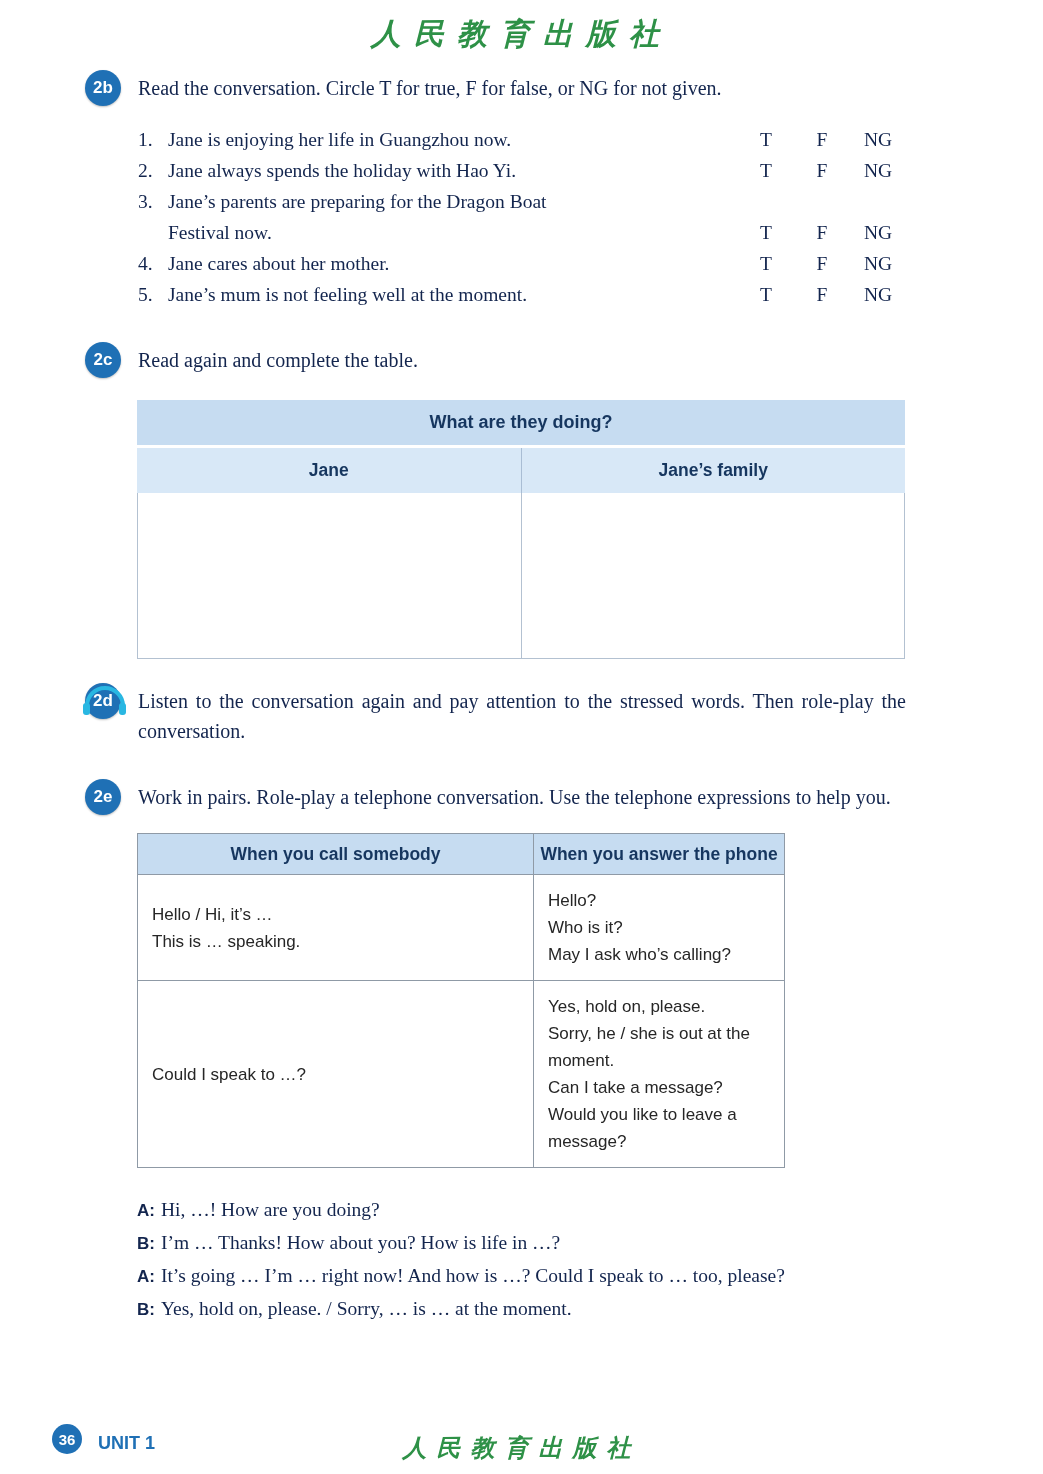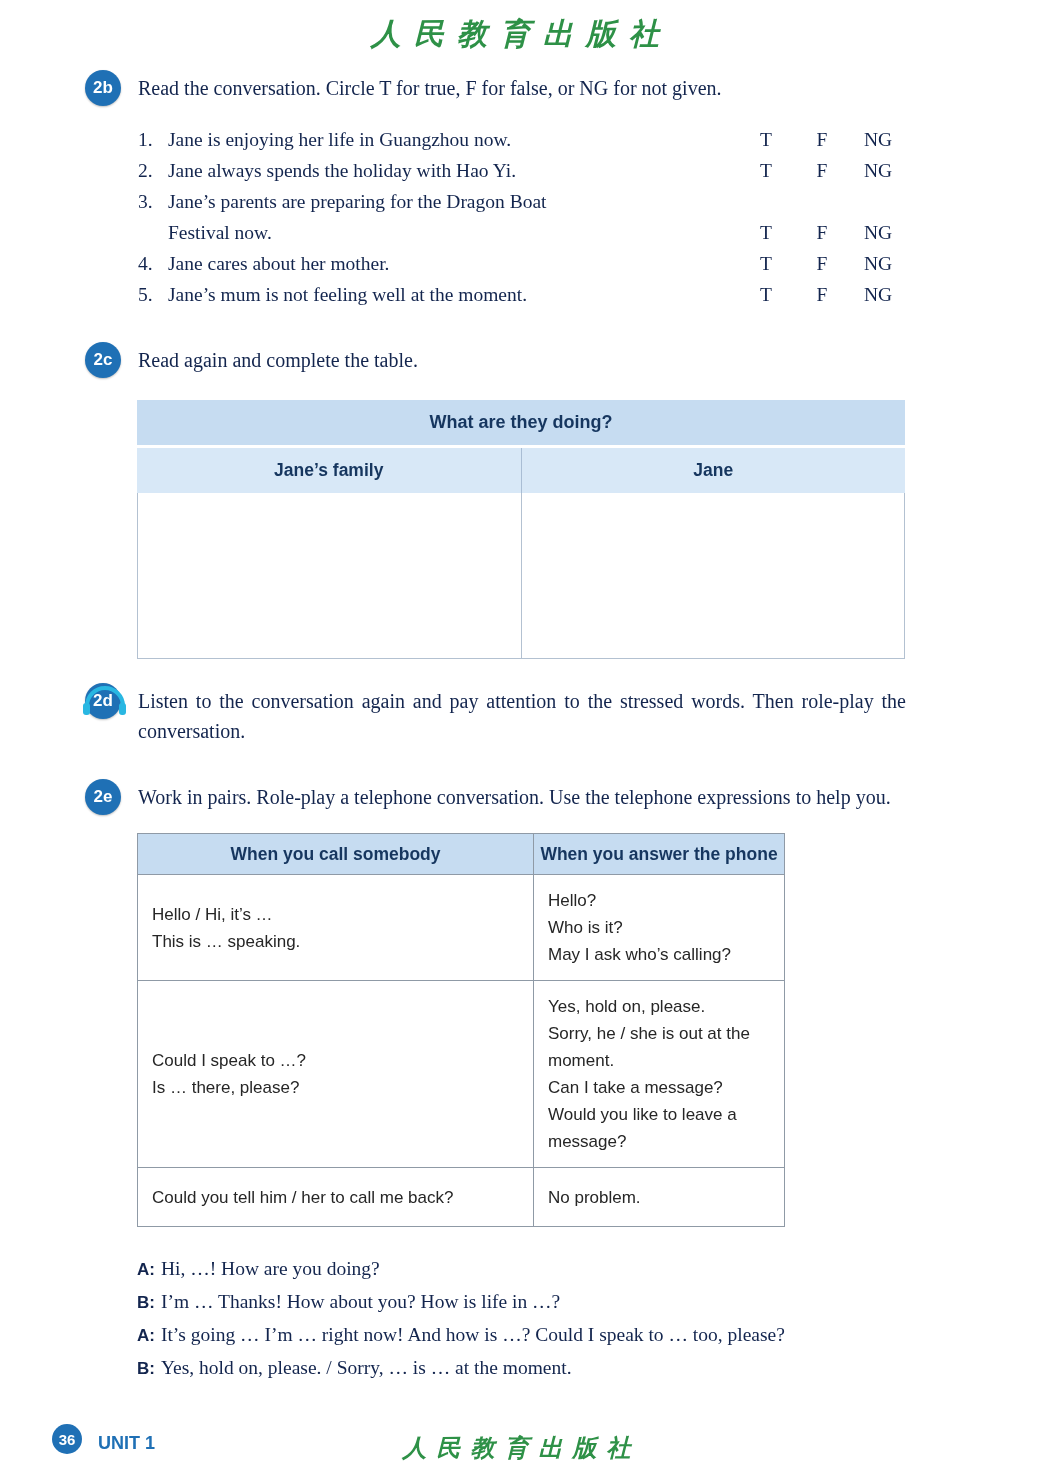--- a/index.html
+++ b/index.html
@@ -196,22 +196,22 @@
 <div class="section mt-2c">
   <div class="badge-col">
     <div class="badge">2c</div>
   </div>
   <div class="instruction">Read again and complete the table.</div>
 </div>
 
 <div class="t2c">
   <div class="t2c-title">What are they doing?</div>
   <div class="t2c-sub">
+    <div class="t2c-subcell">Jane</div>
     <div class="t2c-subcell">Jane’s family</div>
-    <div class="t2c-subcell">Jane</div>
   </div>
   <div class="t2c-body">
     <div class="t2c-cell"></div>
     <div class="t2c-cell"></div>
   </div>
 </div>
 
 <div class="section mt-2d">
   <div class="badge-col">
     <div class="badge">2d</div>
@@ -243,37 +243,28 @@
     </div>
     <div class="t2e-cr t2e-cell">
       <div>Hello?</div>
       <div>Who is it?</div>
       <div>May I ask who’s calling?</div>
     </div>
   </div>
   <div class="t2e-row row-2">
     <div class="t2e-cl t2e-cell">
       <div>Could I speak to …?</div>
-      <div>Is … there, please?</div>
     </div>
     <div class="t2e-cr t2e-cell">
       <div>Yes, hold on, please.</div>
       <div>Sorry, he / she is out at the moment.</div>
       <div>Can I take a message?</div>
       <div>Would you like to leave a message?</div>
     </div>
   </div>
-  <div class="t2e-row row-3">
-    <div class="t2e-cl t2e-cell">
-      <div>Could you tell him / her to call me back?</div>
-    </div>
-    <div class="t2e-cr t2e-cell">
-      <div>No problem.</div>
-    </div>
-  </div>
 </div>
 
 <div class="dialogue">
   <div class="d-line">
     <span class="d-speaker">A:</span><span>Hi, …! How are you doing?</span>
   </div>
   <div class="d-line">
     <span class="d-speaker">B:</span><span>I’m … Thanks! How about you? How is life in …?</span>
   </div>
   <div class="d-line">

